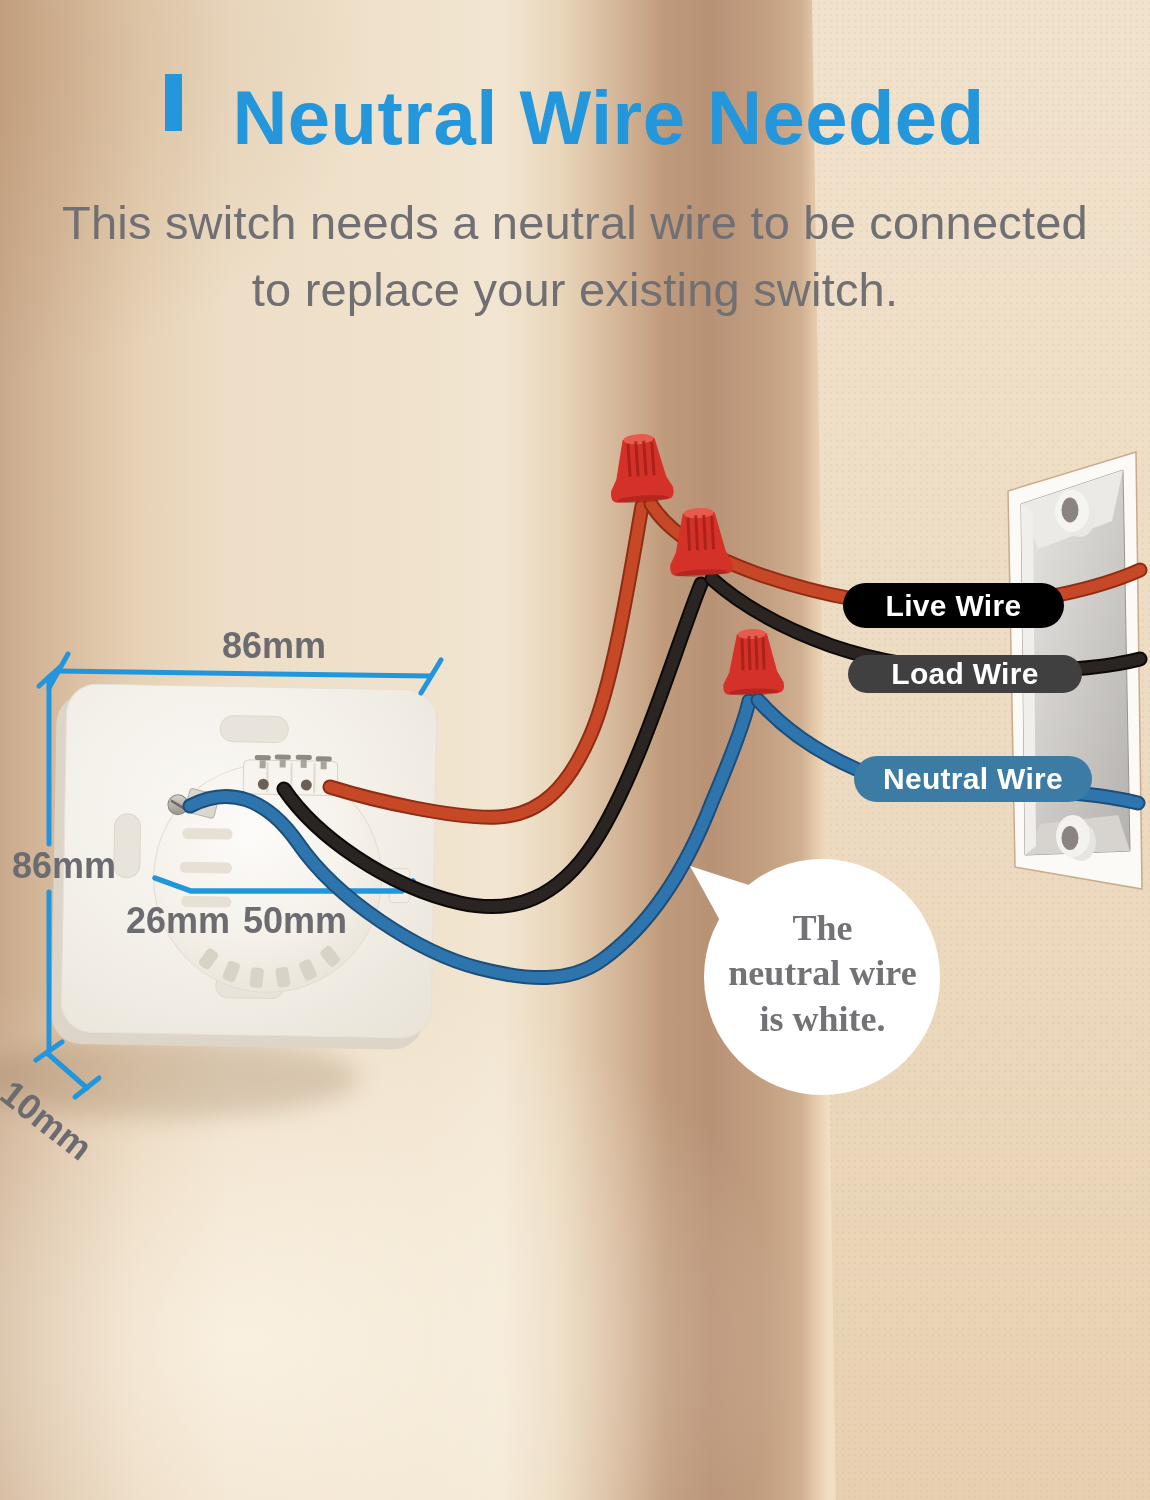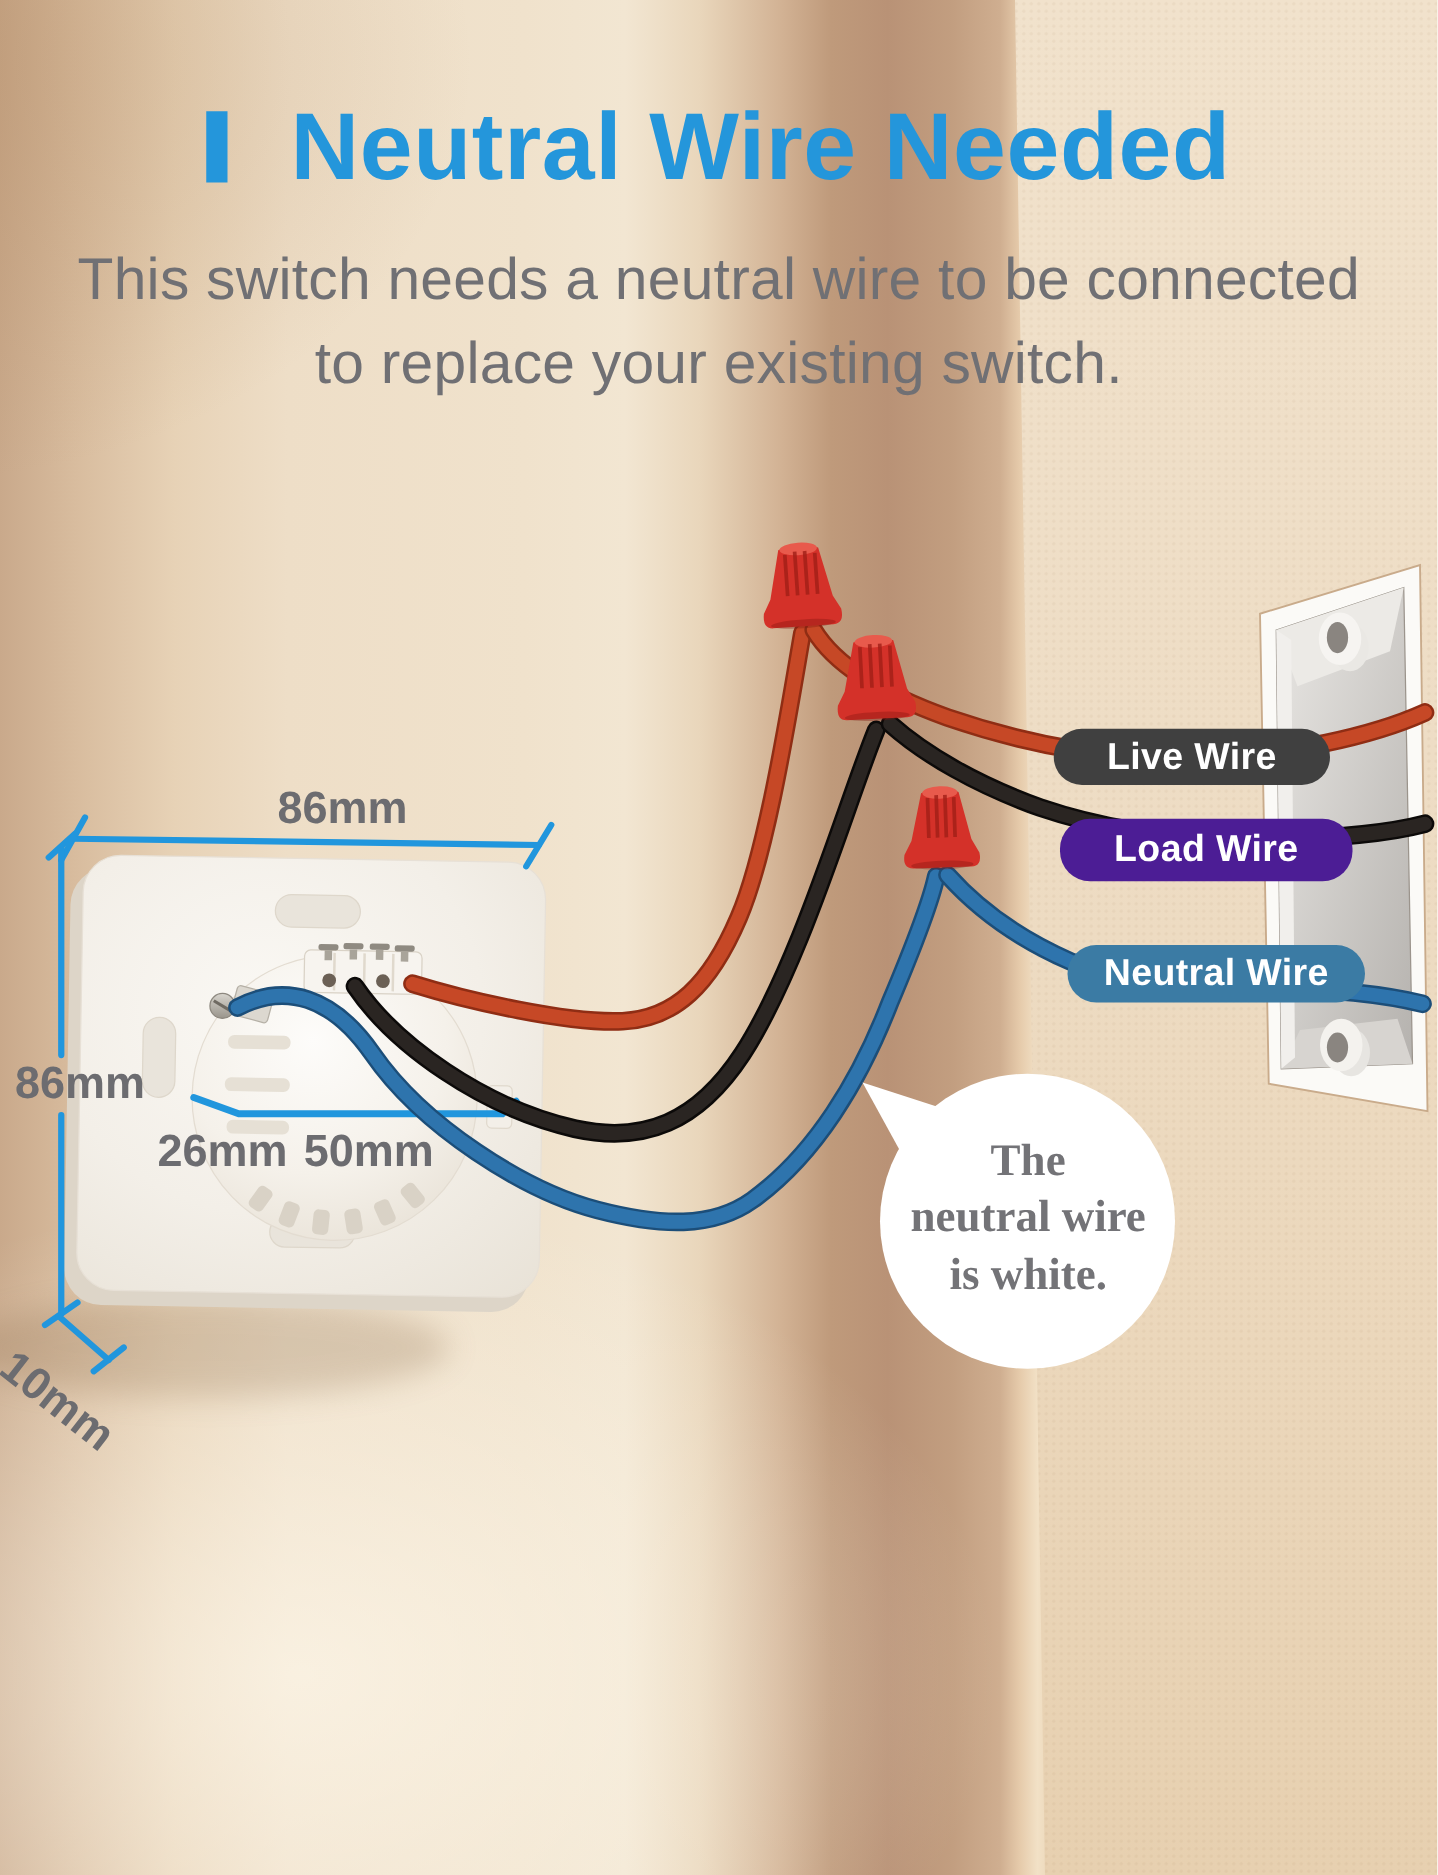--- a/index.html
+++ b/index.html
@@ -30,21 +30,21 @@
     position:absolute; inset:0;
     clip-path: polygon(812px 0px, 1150px 0px, 1150px 1500px, 836px 1500px);
     background-image: radial-gradient(rgba(150,110,70,.07) 1.1px, rgba(0,0,0,0) 1.4px);
     background-size: 6px 6px;
   }
   .diagram-svg { position:absolute; left:0; top:0; }
 
   
   .title-row {
     position:absolute; top:74px; left:0; width:100%;
-    display:flex; justify-content:center; align-items:center; gap:50px;
+    display:flex; justify-content:center; gap:50px;
   }
   .title-bar { width:17px; height:57px; background:#2496DB; }
   .title-text {
     font-size:76px; font-weight:700; color:#2496DB; letter-spacing:0.5px; white-space:nowrap;
   }
   .subtitle {
     position:absolute; top:190px; left:0; width:100%;
     text-align:center; font-size:47px; font-weight:400; color:#707074;
     line-height:1.42; white-space:pre-line; letter-spacing:0.2px;
   }
@@ -55,22 +55,22 @@
   .dim-h  { left:12px;  top:845px; }
   .dim-md { left:126px; top:900px; }
   .dim-dia{ left:243px; top:900px; }
   .dim-t  { left:18px;  top:1072px; transform:rotate(38deg); transform-origin:left top; }
 
   .pill {
     position:absolute; display:flex; align-items:center; justify-content:center;
     color:#ffffff; font-weight:700; font-size:30px; letter-spacing:0.3px;
     border-radius:24px; white-space:nowrap;
   }
-  .pill-live    { left:843px; top:583px; width:221px; height:45px; background:#404040; }
-  .pill-load    { left:848px; top:655px; width:234px; height:50px; background:#4c1d95; }
+  .pill-live    { left:843px; top:583px; width:221px; height:45px; background:#000000; }
+  .pill-load    { left:848px; top:655px; width:234px; height:38px; background:#404040; }
   .pill-neutral { left:854px; top:756px; width:238px; height:46px; background:#3B7BA4; }
 
   .callout-text {
     position:absolute; left:700px; top:906px; width:245px;
     text-align:center; font-size:36px; font-weight:700; color:#737377;
     line-height:1.26; white-space:pre-line;font-family:Liberation Serif, serif;
   }
 </style>
 </head>
 <body>

